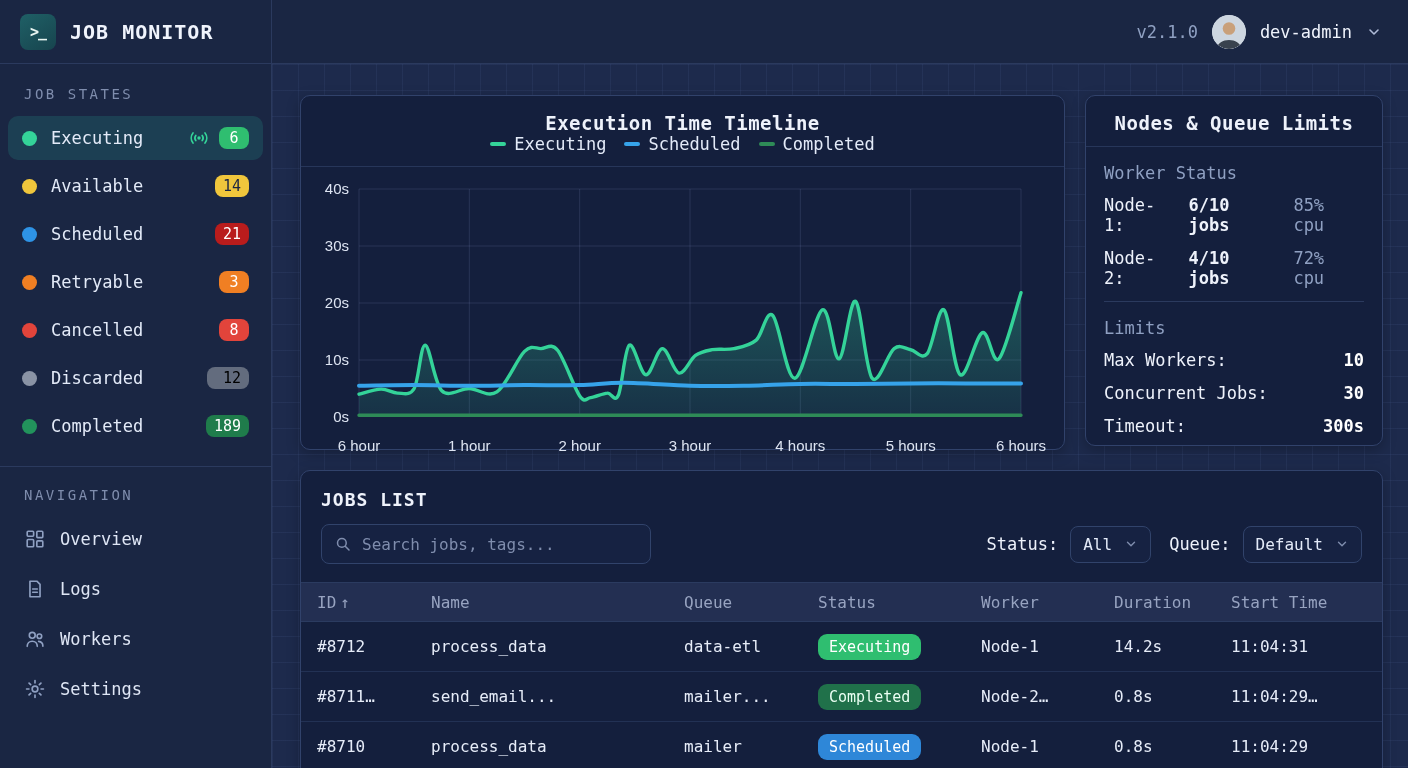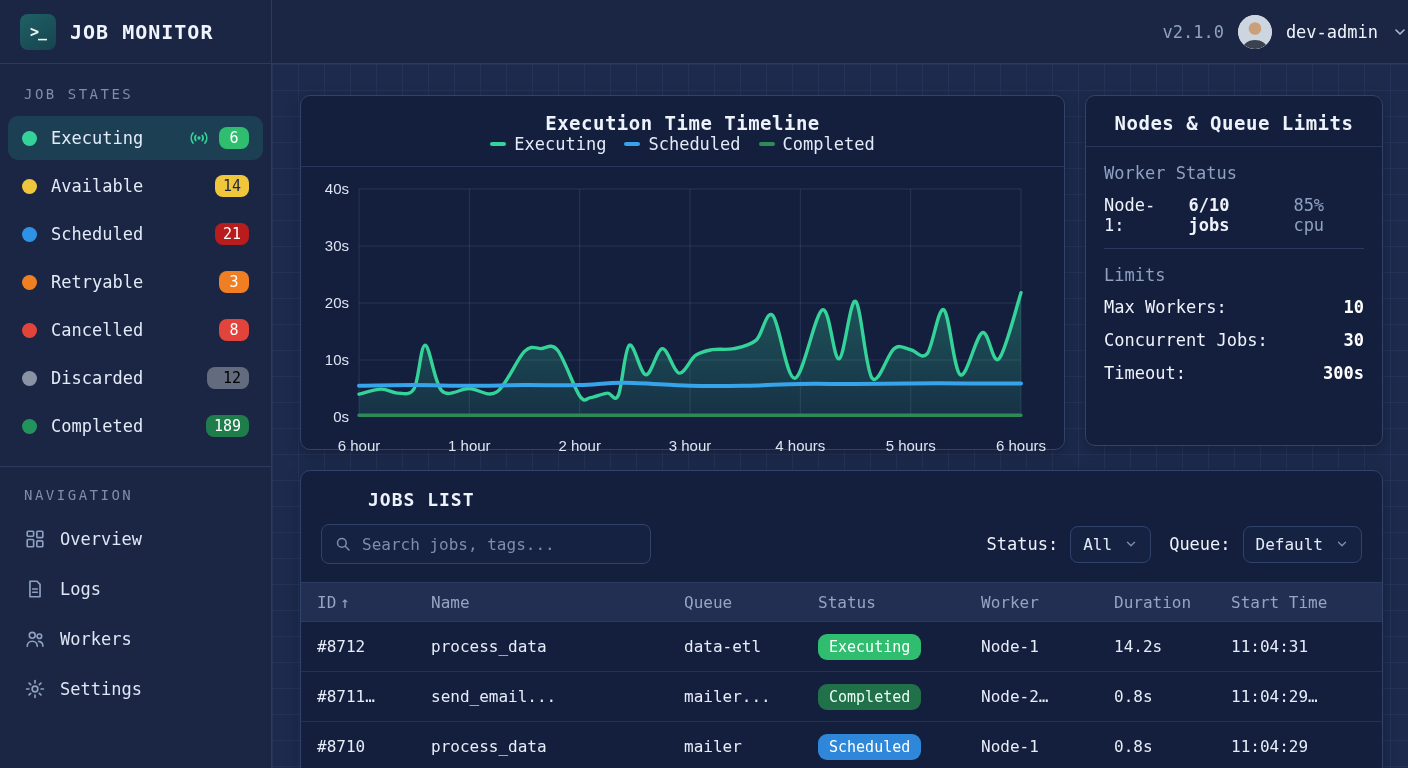--- a/index.html
+++ b/index.html
@@ -21,21 +21,21 @@
     padding-left:20px; border-right:1px solid #2b3a5e; flex:0 0 272px;
   }
   .term-icon {
     width:36px; height:36px; border-radius:8px;
     background:linear-gradient(145deg,#1f6066,#17444e);
     display:flex; align-items:center; justify-content:center;
     color:#e9f6f2; font-size:15px; font-weight:bold; letter-spacing:-1px;
   }
   .brand-title { font-size:20px; font-weight:bold; letter-spacing:1px; color:#f0f4fd; }
   .page-title { font-size:20px; font-weight:bold; letter-spacing:1.5px; margin-left:24px; color:#eef2fb; }
-  .topbar-right { margin-left:auto; display:flex; align-items:center; gap:14px; }
+  .topbar-right { margin-left:auto; display:flex; align-items:center; gap:14px; padding-right:26px; }
   .version { color:#8fa0c2; font-size:17px; }
   .avatar { width:34px; height:34px; border-radius:50%; overflow:hidden; flex:0 0 34px; background:#cfd8e3; }
   .username { font-size:17px; color:#f0f4fd; }
   .chev { color:#aebad6; display:flex; align-items:center; }
   
   .sidebar {
     position:absolute; top:64px; left:0; width:272px; height:704px;
     background:#1a2643; border-right:1px solid #2b3a5e;
     padding-top:22px; z-index:4;
   }
@@ -93,21 +93,21 @@
   .worker-name { color:#eef2fb; }
   .worker-jobs { color:#eef2fb; font-weight:bold; }
   .worker-cpu { color:#8fa0c2; }
   .nodes-divider { height:1px; background:#2b3a5e; margin:10px 0 16px 0; }
   .limit-row { display:flex; justify-content:space-between; font-size:17px; margin-bottom:13px; }
   .limit-label { color:#eef2fb; }
   .limit-value { color:#ffffff; font-weight:bold; }
   
   .jobs-card { margin-top:20px; width:1083px; height:340px; overflow:hidden; }
   .jobs-head { padding:18px 20px 0 20px; }
-  .jobs-title { font-size:18px; font-weight:bold; letter-spacing:1px; color:#eef2fb;margin-left:47px; }
+  .jobs-title { font-size:18px; font-weight:bold; letter-spacing:1px; color:#eef2fb; }
   .jobs-controls { display:flex; align-items:center; padding:14px 20px 18px 20px; }
   .search-box {
     width:330px; height:40px; background:#18244699; border:1px solid #31436b; border-radius:8px;
     display:flex; align-items:center; padding:0 12px; gap:10px;
   }
   .search-box svg { color:#7f8dad; flex:0 0 18px; }
   .search-input {
     background:transparent; border:none; outline:none; color:#cbd6ee;
     font-family:"DejaVu Sans Mono", monospace; font-size:16px; width:100%;
   }
@@ -351,20 +351,25 @@
         <div class="card-title">Nodes &amp; Queue Limits</div>
       </div>
       <div class="nodes-body">
         <div class="sub-label">Worker Status</div>
         <div id="worker-rows">
             <div class="worker-row">
               <span class="worker-name">Node-1:</span>
               <span class="worker-jobs">6/10 jobs</span>
               <span class="worker-cpu">85% cpu</span>
             </div>
+            <div class="worker-row">
+              <span class="worker-name">Node-2:</span>
+              <span class="worker-jobs">4/10 jobs</span>
+              <span class="worker-cpu">72% cpu</span>
+            </div>
           </div>
         <div class="nodes-divider"></div>
         <div class="sub-label">Limits</div>
         <div id="limit-rows">
             <div class="limit-row">
               <span class="limit-label">Max Workers:</span>
               <span class="limit-value">10</span>
             </div>
             <div class="limit-row">
               <span class="limit-label">Concurrent Jobs:</span>

